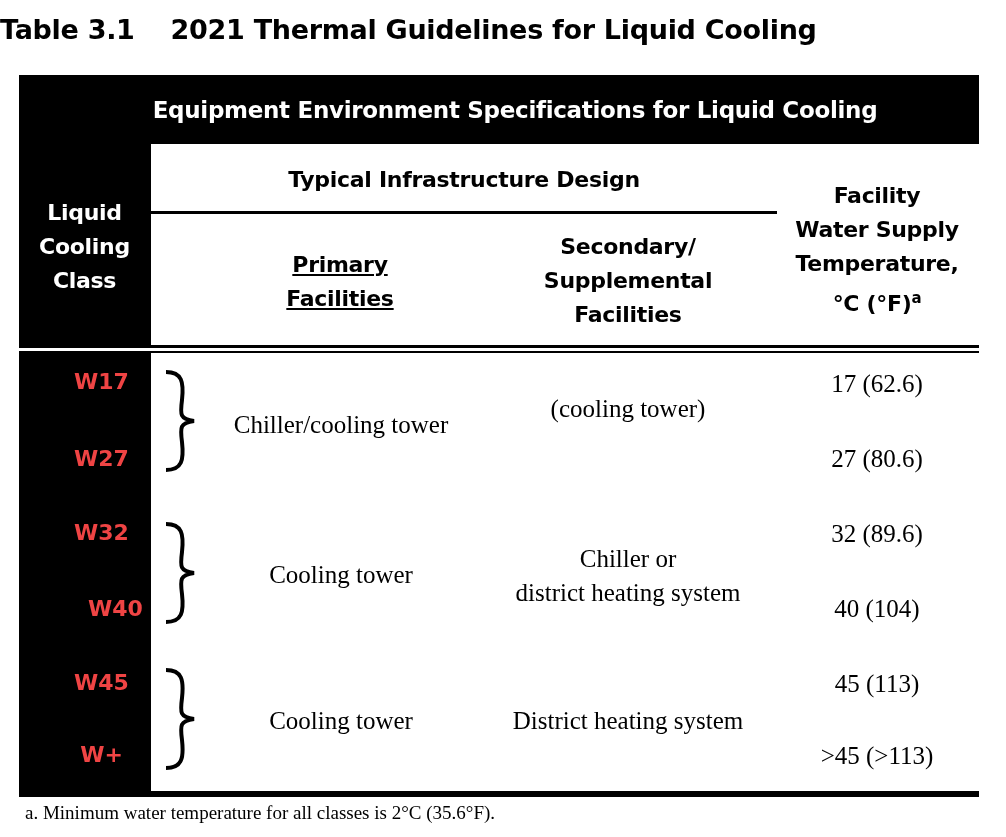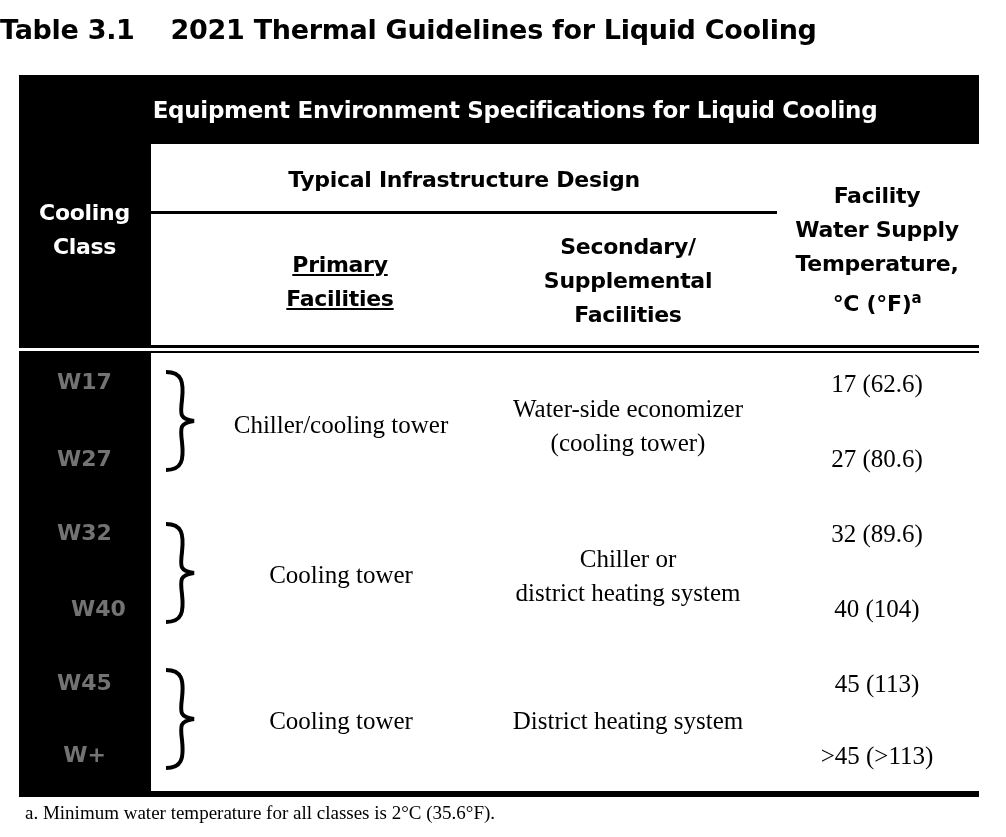--- a/index.html
+++ b/index.html
@@ -6,37 +6,38 @@
   body { width:1006px; height:837px; position:relative; overflow:hidden; font-family:"Liberation Serif", serif; color:#000; }
   .title { position:absolute; left:0; top:14px; width:1006px; text-align:left; font-family:"DejaVu Sans", sans-serif; font-weight:bold; font-size:27px; letter-spacing:-0.3px; }
   .title .num { margin-right:36px; }
   .frame { position:absolute; left:19px; top:75px; width:960px; height:722px; background:#000; }
   .banner { position:absolute; left:19px; top:75px; width:960px; height:69px; color:#fff; font-family:"DejaVu Sans", sans-serif; font-weight:bold; font-size:23px; display:flex; align-items:center; justify-content:center; letter-spacing:-0.3px;padding-left:16px; }
   .panel { position:absolute; left:151px; top:144px; width:828px; height:647px; background:#fff; }
   .hdr { position:absolute; font-family:"DejaVu Sans", sans-serif; font-weight:bold; font-size:22px; text-align:center; line-height:34px; letter-spacing:-0.3px; }
   .hdr-white { color:#fff; }
   .hline { position:absolute; background:#000; }
   .gap { position:absolute; background:#fff; }
-  .cls { position:absolute; left:19px; width:131px; text-align:center; color:#737373; font-family:"DejaVu Sans", sans-serif; font-weight:bold; font-size:22px; }
+  .cls { position:absolute; left:36px; width:131px; text-align:center; color:#ef4444; font-family:"DejaVu Sans", sans-serif; font-weight:bold; font-size:22px; }
   .cell { position:absolute; text-align:center; font-size:25px; line-height:34px; }
   .brace { position:absolute; font-family:"DejaVu Serif", serif; }
   .foot { position:absolute; left:25px; top:802px; font-size:19px; }
 </style>
 </head>
 <body>
 
 <div class="title">
   <span class="num">Table 3.1</span><span>2021 Thermal Guidelines for Liquid Cooling</span>
 </div>
 
 <div class="frame"></div>
 <div class="banner">Equipment Environment Specifications for Liquid Cooling</div>
 <div class="panel"></div>
 
 <div class="hdr hdr-white" style="left:19px;top:196px;width:131px;">
+  <div>Liquid</div>
   <div>Cooling</div>
   <div>Class</div>
 </div>
 
 <div class="hdr" style="left:151px;top:163px;width:626px;">Typical Infrastructure Design</div>
 <div class="hline" style="left:151px;top:211px;width:626px;height:3px;"></div>
 
 <div class="hdr" style="left:205px;top:248px;width:270px;text-decoration:underline;">
   <div>Primary</div>
   <div>Facilities</div>
@@ -69,21 +70,20 @@
   </svg>
 <svg class="brace" style="left:160px;top:522px;" width="40" height="102">
     <path d="M6,2 C22,2 24,12 22,30 C20,45 20,49 34,51 C20,53 20,57 22,72 C24,90 22,100 6,100" fill="none" stroke="#000" stroke-width="4"></path>
   </svg>
 <svg class="brace" style="left:160px;top:668px;" width="40" height="102">
     <path d="M6,2 C22,2 24,12 22,30 C20,45 20,49 34,51 C20,53 20,57 22,72 C24,90 22,100 6,100" fill="none" stroke="#000" stroke-width="4"></path>
   </svg>
 
 <div class="cell" style="left:205px;top:408px;width:272px;">Chiller/cooling tower</div>
 <div class="cell" style="left:480px;top:392px;width:296px;">
-  <div>Water-side economizer</div>
   <div>(cooling tower)</div>
 </div>
 <div class="cell" style="left:777px;top:367px;width:200px;">17 (62.6)</div>
 <div class="cell" style="left:777px;top:442px;width:200px;">27 (80.6)</div>
 
 <div class="cell" style="left:205px;top:558px;width:272px;">Cooling tower</div>
 <div class="cell" style="left:480px;top:542px;width:296px;">
   <div>Chiller or</div>
   <div>district heating system</div>
 </div>

